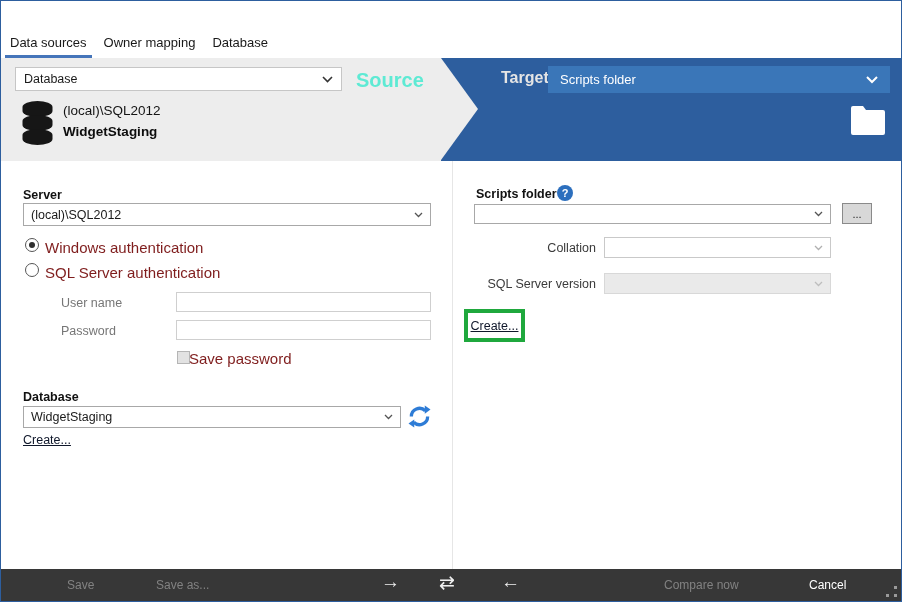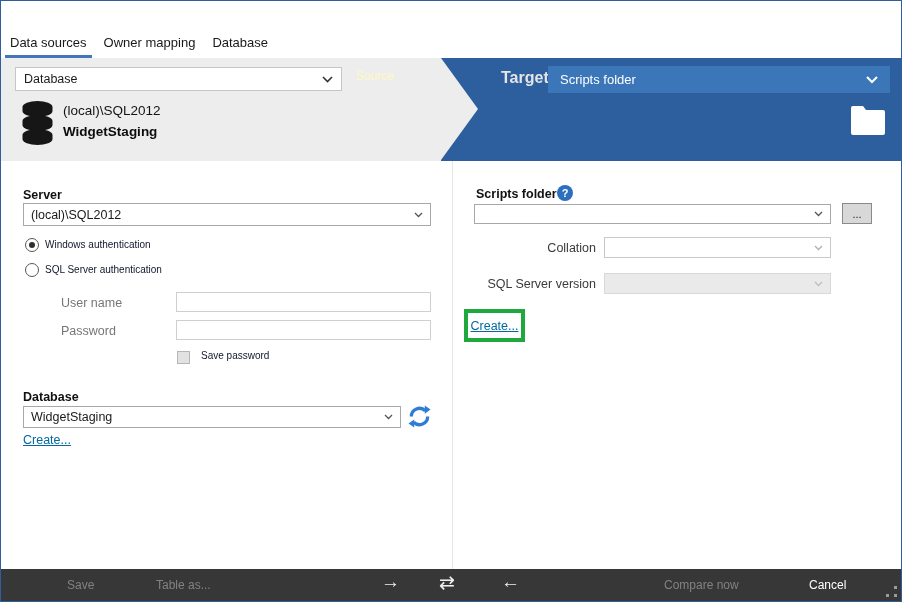--- a/index.html
+++ b/index.html
@@ -18,21 +18,21 @@
   .tabbar{position:absolute;left:0;top:32px;right:0;height:25px;background:#fff;display:flex;padding-left:4px}
   .tab{font-size:13px;color:#191919;display:flex;padding:0 5px;margin-right:7px;border-bottom:3px solid transparent;padding-top:2px}
   .tab.active{border-bottom-color:#4575ba}
 
   
   .banner{position:absolute;left:0;top:57px;width:902px;height:103px;background:#2d5e9e}
   .banner-gray{position:absolute;left:0;top:0;width:440px;height:103px;background:#ededed}
   .banner-arrow{position:absolute;left:440px;top:0;width:0;height:0;border-top:51.5px solid transparent;border-bottom:51.5px solid transparent;border-left:37px solid #ededed}
   .src-type{position:absolute;left:14px;top:9px;width:327px;height:24px;background:#fff;border:1px solid #c6c6c6;display:flex;align-items:center;padding:0 8px;font-size:12.5px;color:#1a1a1a}
   .src-type .chev{margin-left:auto}
-  .src-heading{position:absolute;left:355px;top:11px;font-size:12px;font-weight:normal;color:#fef9c3}
+  .src-heading{position:absolute;left:355px;top:11px;font-size:20px;font-weight:bold;color:#5eead4}
   .db-icon{position:absolute;left:20px;top:42px}
   .src-server{position:absolute;left:62px;top:45px;font-size:13.5px;color:#141414}
   .src-db{position:absolute;left:62px;top:66px;font-size:13.5px;font-weight:bold;color:#0d0d0d}
   .tgt-heading{position:absolute;left:500px;top:11px;font-size:16px;font-weight:bold;color:#e5e5e5}
   .tgt-type{position:absolute;left:547px;top:8px;width:342px;height:27px;background:#3a76b8;display:flex;align-items:center;padding:0 12px;font-size:13px;color:#fff}
   .tgt-type .chev{margin-left:auto}
   .folder-icon{position:absolute;left:848px;top:46px}
 
   
   .main{position:absolute;left:0;top:160px;width:902px;height:408px;background:#fff}
@@ -40,23 +40,23 @@
   .lbl-bold{position:absolute;font-size:12.5px;font-weight:bold;color:#111}
   .lbl-gray{position:absolute;font-size:12.5px;color:#767676;text-align:left}
   .lbl-dark{position:absolute;font-size:12.5px;color:#3b3b3b;text-align:right}
   .combo{position:absolute;background:#fff;border:1px solid #a8a8a8;display:flex;align-items:center;padding:0 7px;font-size:12.5px;color:#1a1a1a}
   .combo .chev{margin-left:auto}
   .combo.light{border-color:#c9c9c9}
   .combo.disabled{background:#eaeaea;border-color:#d8d8d8}
   .txt{position:absolute;border:1px solid #cfcfcf;background:#fff;font-size:12.5px;padding:0 6px;font-family:"Liberation Sans",sans-serif;outline:none}
   .radio{position:absolute;width:14px;height:14px;border-radius:50%;border:1px solid #565656;background:#fff}
   .radio.selected::after{content:"";position:absolute;left:3px;top:3px;width:6px;height:6px;border-radius:50%;background:#2e2e2e}
-  .radio-label{position:absolute;font-size:10px;color:#0f172a}
+  .radio-label{position:absolute;font-size:15px;color:#7f1d1d}
   .checkbox{position:absolute;width:13px;height:13px;background:#e2e2e2;border:1px solid #b5b5b5}
-  .link{position:absolute;font-size:12.5px;color:#0369a1;text-decoration:underline;cursor:pointer}
+  .link{position:absolute;font-size:12.5px;color:#0f172a;text-decoration:underline;cursor:pointer}
   .help{position:absolute;width:16px;height:16px;border-radius:50%;background:#2c6fbe;color:#fff;font-size:11px;font-weight:bold;display:flex;align-items:center;justify-content:center}
   .browse-btn{position:absolute;left:841px;top:42px;width:30px;height:21px;background:#d8d8d8;border:1px solid #8a8a8a;font-size:11px;color:#222;display:flex;align-items:center;justify-content:center;line-height:0}
   .green-box{position:absolute;left:463px;top:148px;width:61px;height:33px;border:4px solid #1fa83d;display:flex;align-items:center;justify-content:center}
   .green-box .link{position:static}
   .refresh{position:absolute;left:407px;top:244px}
 
   
   .bottombar{position:absolute;left:0;top:568px;width:902px;height:33px;background:#373737}
   .bb-item{position:absolute;top:9px;font-size:12px}
   .bb-disabled{color:#828282}
@@ -144,21 +144,21 @@
     <div class="radio-label" style="left:44px;top:78px">Windows authentication</div>
     <div class="radio" style="left:24px;top:102px"></div>
     <div class="radio-label" style="left:44px;top:103px">SQL Server authentication</div>
 
     <div class="lbl-gray" style="left:60px;top:135px;width:110px">User name</div>
     <input class="txt" style="left: 175px; top: 131px; width: 255px; height: 20px;" value="">
     <div class="lbl-gray" style="left:60px;top:163px;width:110px">Password</div>
     <input class="txt" type="password" style="left: 175px; top: 159px; width: 255px; height: 20px;" value="">
 
     <div class="checkbox" style="left:176px;top:190px"></div>
-    <div class="radio-label" style="left:200px;top:189px">Save password</div>
+    <div class="radio-label" style="left:188px;top:189px">Save password</div>
 
     <div class="lbl-bold" style="left:22px;top:229px">Database</div>
     <div class="combo" style="left:22px;top:245px;width:378px;height:22px">
       <span>WidgetStaging</span>
       <span class="chev">
         <svg width="9" height="6">
             <polyline points="1,1 4.5,4.5 8,1" fill="none" stroke="#555" stroke-width="1.3"></polyline>
           </svg>
       </span>
     </div>
@@ -210,21 +210,21 @@
       </span>
     </div>
 
     <div class="green-box">
       <span class="link">Create...</span>
     </div>
   </div>
 
   <div class="bottombar">
     <span class="bb-item bb-disabled" style="left:66px">Save</span>
-    <span class="bb-item bb-disabled" style="left:155px">Table as...</span>
+    <span class="bb-item bb-disabled" style="left:155px">Save as...</span>
     <span class="bb-arrow" style="left:380px">→</span>
     <span class="bb-arrow" style="left:438px">⇄</span>
     <span class="bb-arrow" style="left:500px">←</span>
     <span class="bb-item bb-disabled" style="left:663px">Compare now</span>
     <span class="bb-item bb-enabled" style="left:808px">Cancel</span>
     <div class="grip">
         <span class="g1"></span>
         <span class="g2"></span>
         <span class="g3"></span>
       </div>

